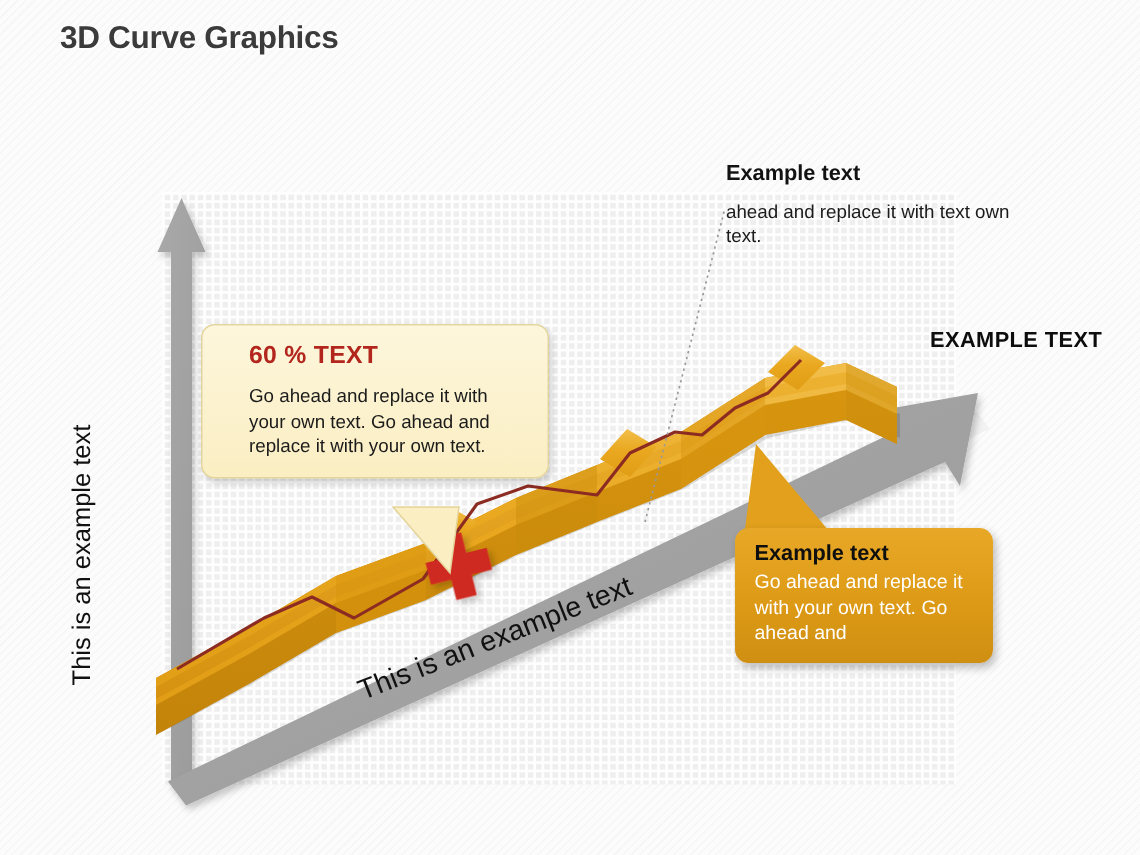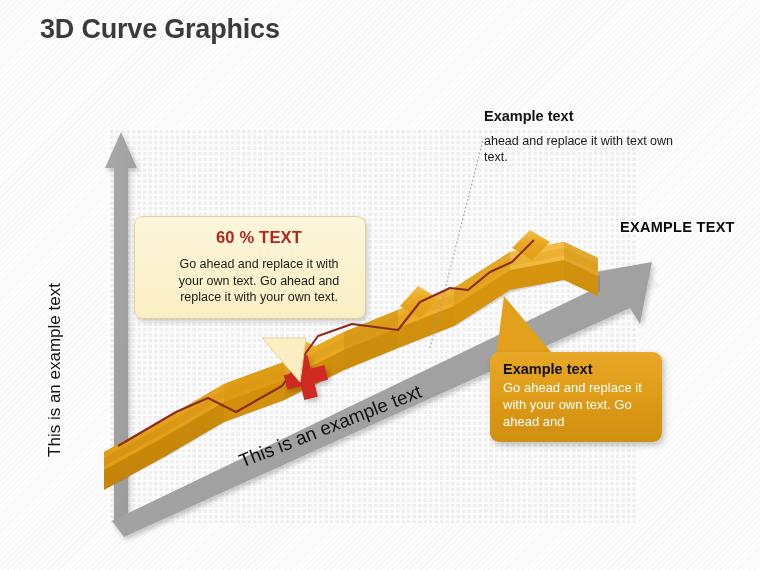--- a/index.html
+++ b/index.html
@@ -11,21 +11,21 @@
   
   #slide{
     position:absolute;inset:0;
     background-color:#fcfcfc;
     background-image:repeating-linear-gradient(135deg,
         rgba(0,0,0,0.022) 0px, rgba(0,0,0,0.022) 1px,
         rgba(255,255,255,0) 1px, rgba(255,255,255,0) 4px);
   }
   #title{
     position:absolute;left:40px;top:14px;
-    font-size:27px;font-weight:bold;color:#3b3b3b;
+    font-size:21px;font-weight:bold;color:#3b3b3b;
     letter-spacing:-0.2px;
     text-shadow:0 1px 0 rgba(255,255,255,0.9);
   }
   
   #gridarea{
     position:absolute;left:108px;top:128px;width:530px;height:395px;
     background-color:#ededed;
     background-image:
       linear-gradient(to right, #ffffff 1.6px, rgba(255,255,255,0) 1.6px),
       linear-gradient(to bottom, #ffffff 1.6px, rgba(255,255,255,0) 1.6px);
@@ -52,21 +52,21 @@
   
   #note-tr{position:absolute;left:484px;top:108px;width:215px;}
   #note-tr .hd{font-size:14.5px;font-weight:bold;color:#121212;margin-bottom:9px;}
   #note-tr .bd{font-size:12.5px;color:#1b1b1b;line-height:16px;}
   
   #callout-cream{
     position:absolute;left:134px;top:216px;width:232px;
     background:linear-gradient(to bottom,#fdf6dc 0%,#faeec2 100%);
     border:1px solid #e3d49a;border-radius:9px;
     box-shadow:2px 3px 5px rgba(0,0,0,.18);
-    padding:11px 13px 12px 31px;box-sizing:border-box;text-align:center;
+    padding:11px 13px 12px 31px;box-sizing:border-box;
   }
   #callout-cream .hd{
     font-size:16.5px;font-weight:bold;color:#b3261d;margin-bottom:9px;
     letter-spacing:.2px;
   }
   #callout-cream .bd{font-size:12.5px;color:#1b1b1b;line-height:16.5px;}
   
   #callout-orange{
     position:absolute;left:490px;top:352px;width:172px;
     background:linear-gradient(to bottom,#e8a827 0%,#dd9a16 55%,#cf8f12 100%);

